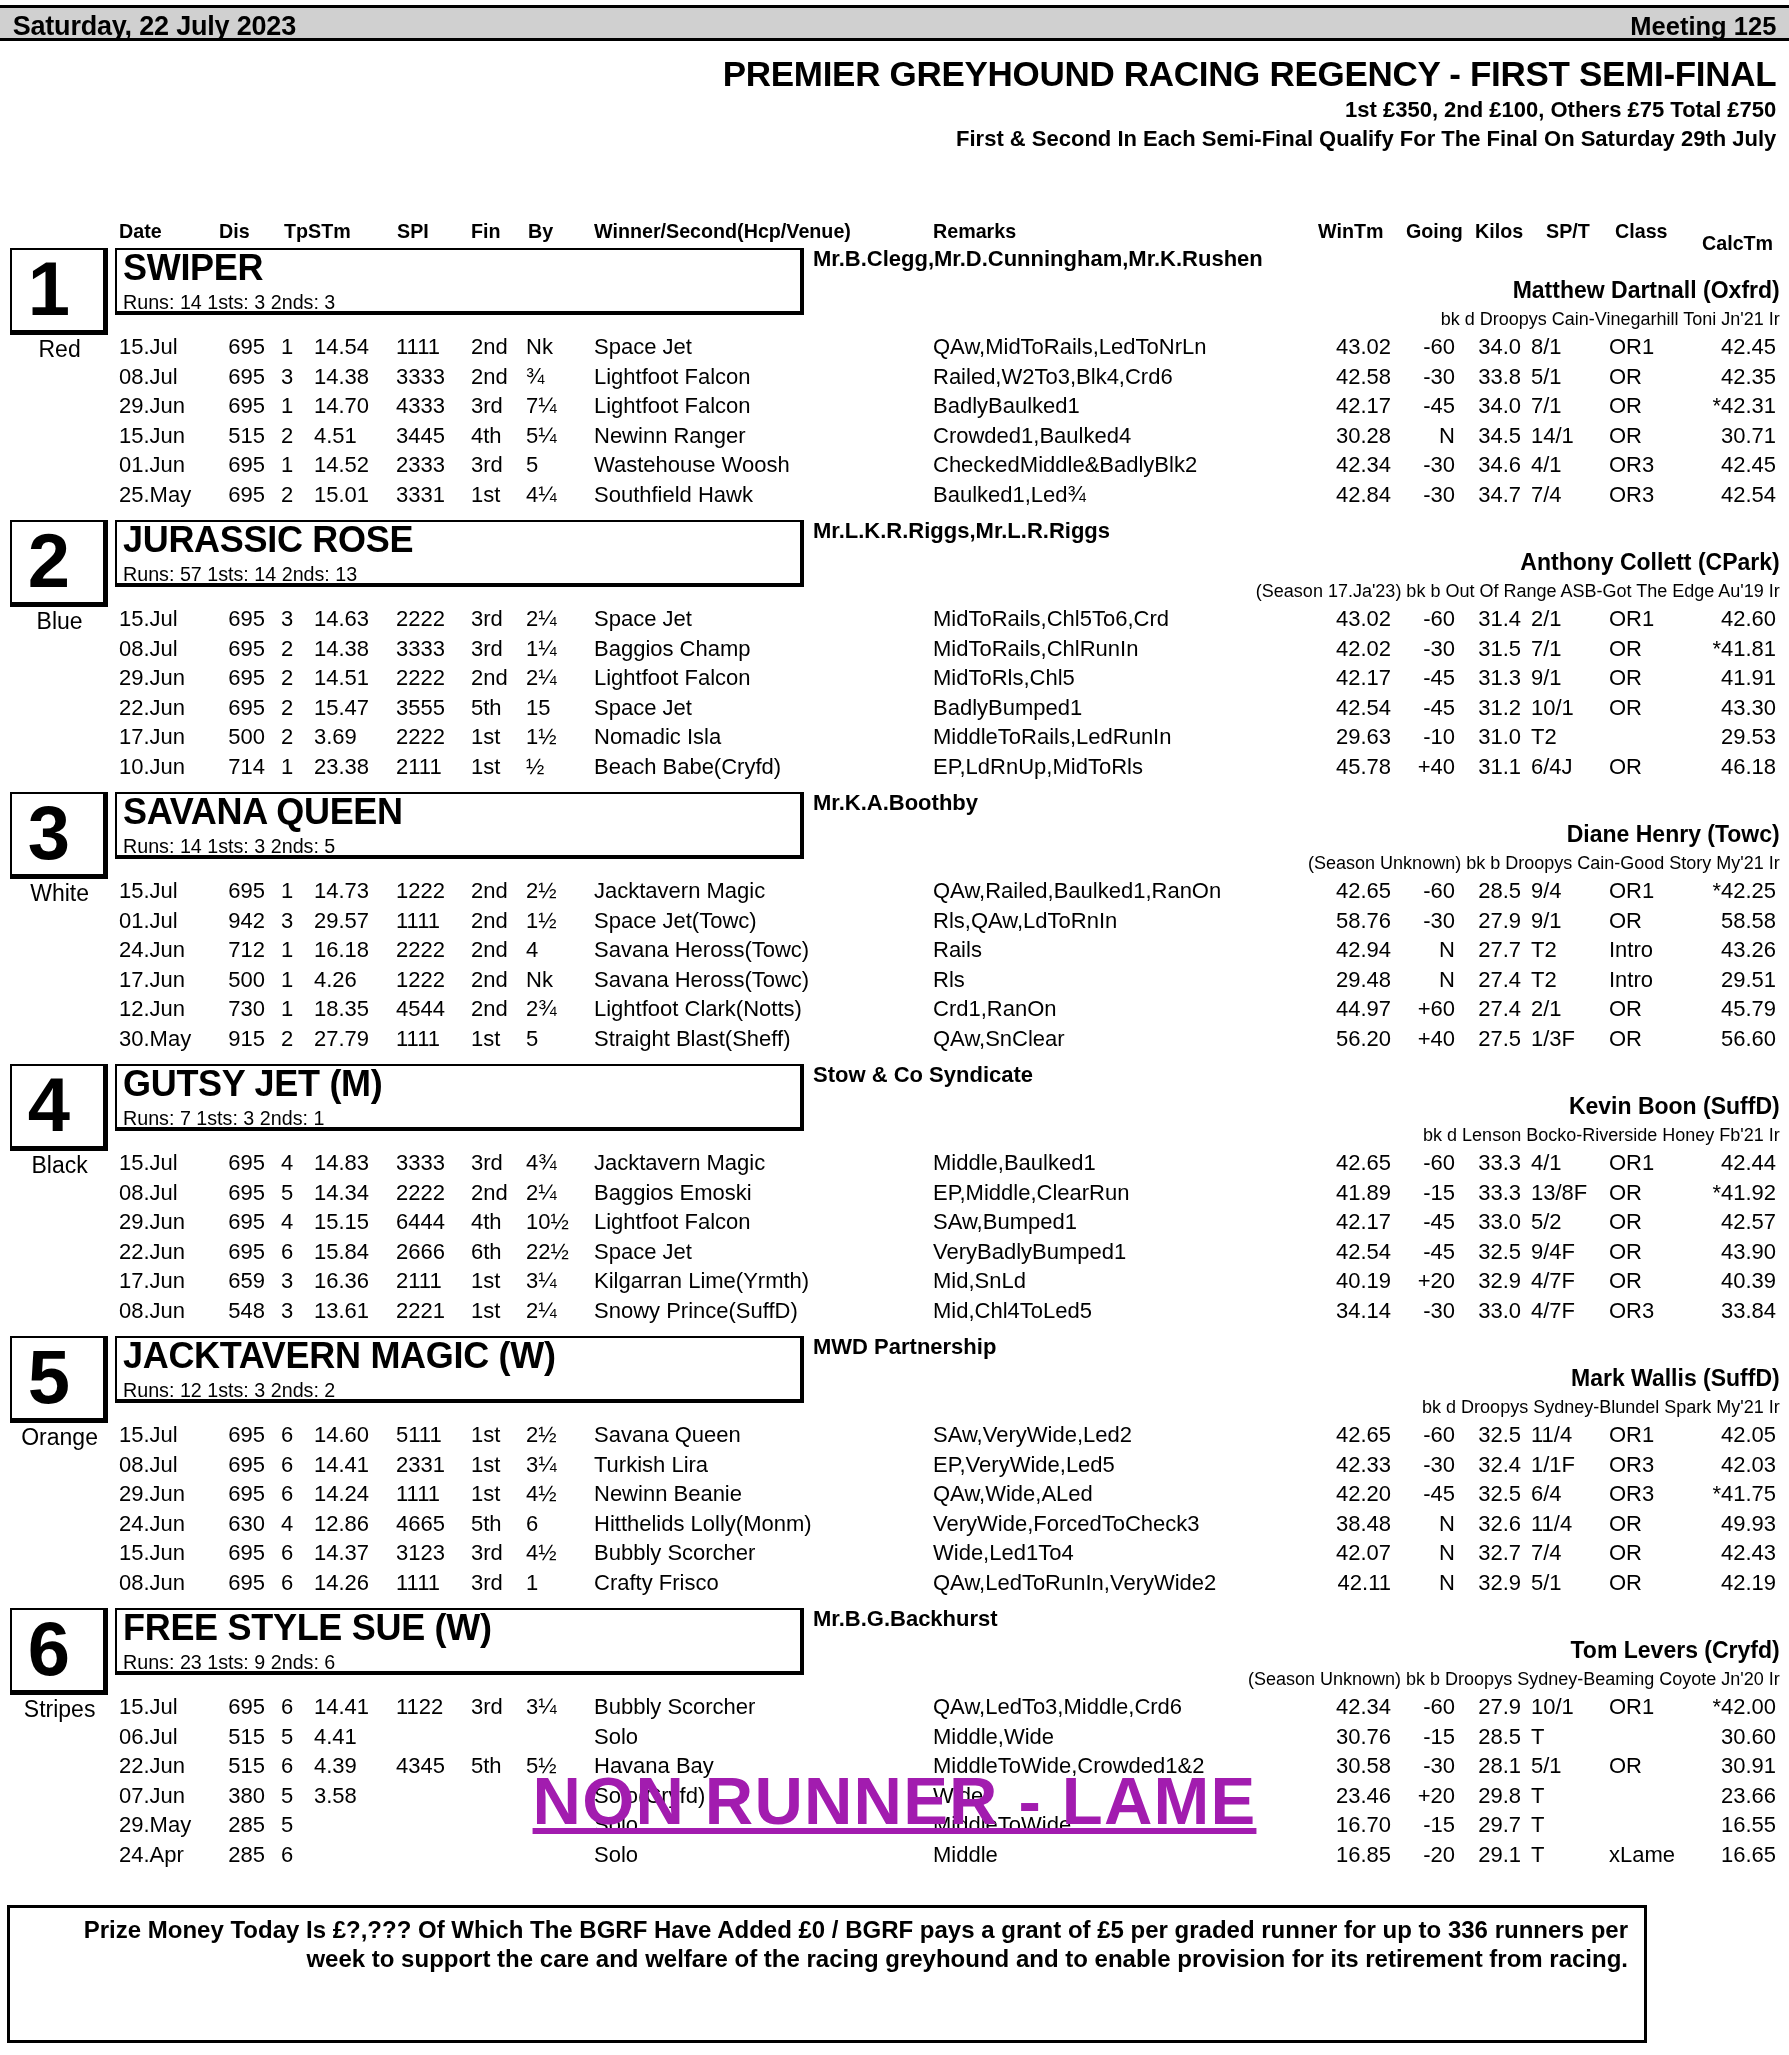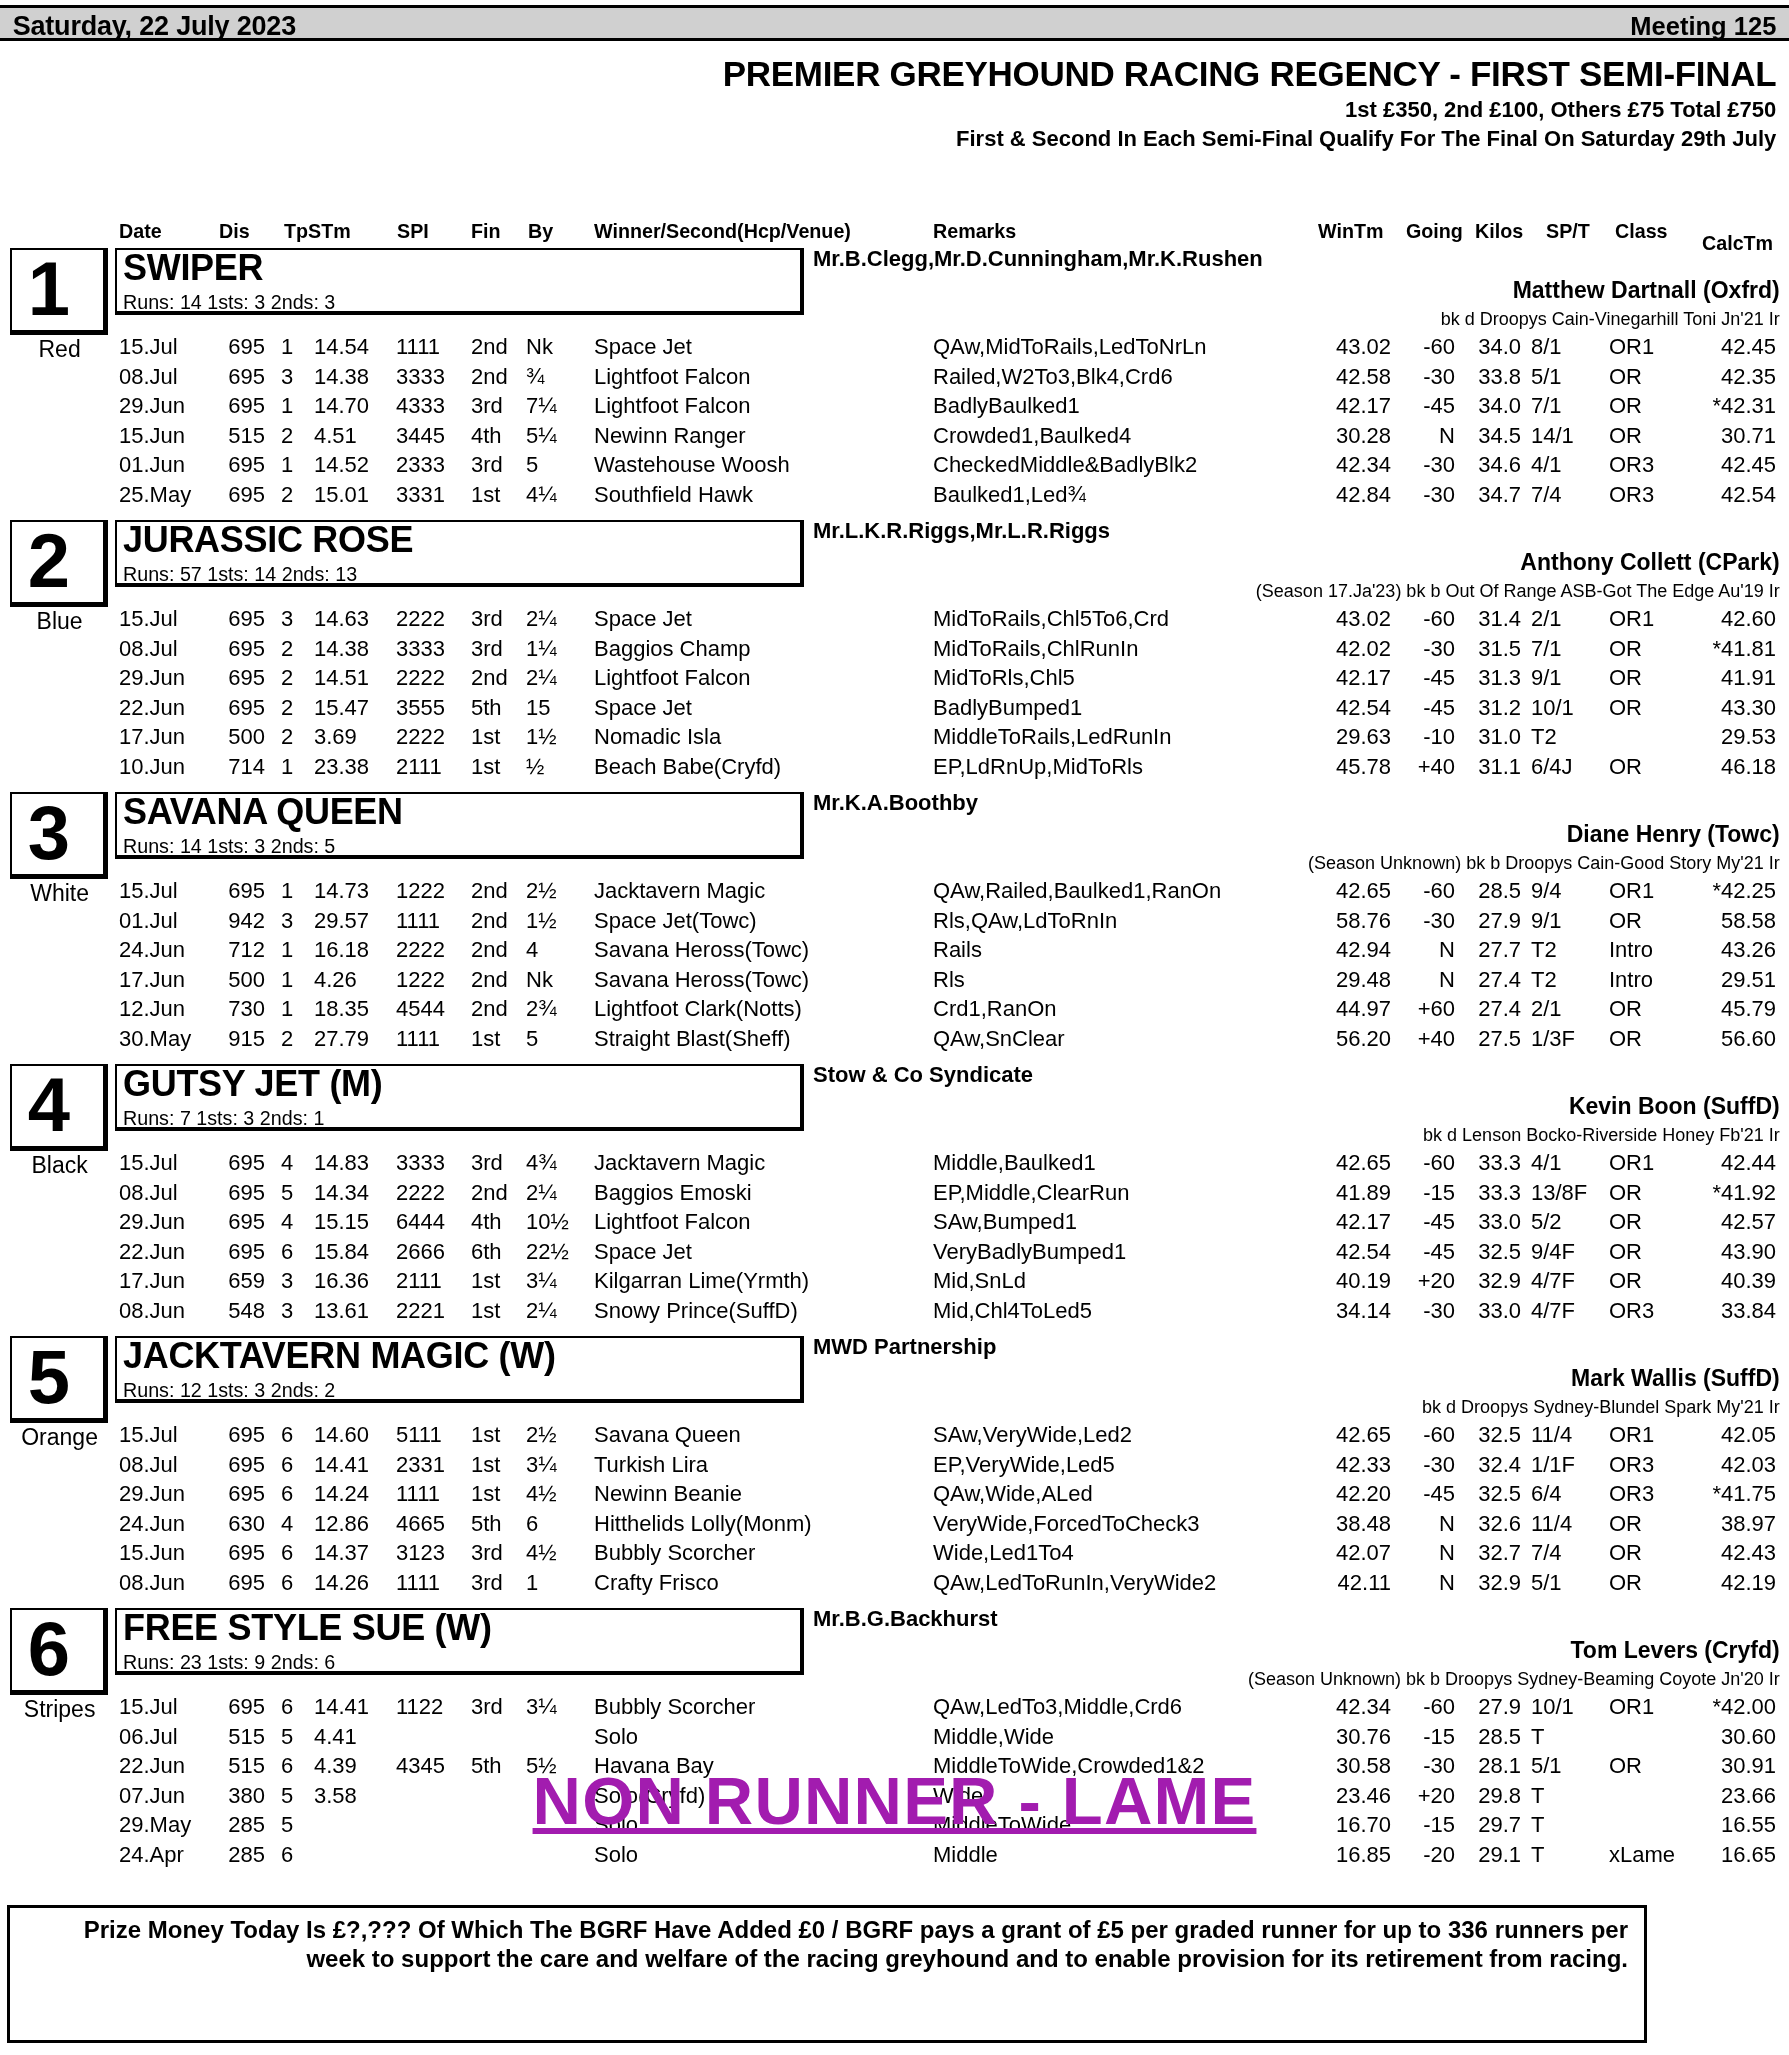--- a/index.html
+++ b/index.html
@@ -719,21 +719,21 @@
             <span class="r-spi">4665</span>
             <span class="r-fin">5th</span>
             <span class="r-by">6</span>
             <span class="r-win">Hitthelids Lolly(Monm)</span>
             <span class="r-rem">VeryWide,ForcedToCheck3</span>
             <span class="r-wintm">38.48</span>
             <span class="r-going">N</span>
             <span class="r-kilos">32.6</span>
             <span class="r-spt">11/4</span>
             <span class="r-class">OR</span>
-            <span class="r-calc">38.97</span>
+            <span class="r-calc">49.93</span>
           </div>
           <div class="frow">
             <span class="r-date">15.Jun</span>
             <span class="r-dis">695</span>
             <span class="r-tp">6</span>
             <span class="r-stm">14.37</span>
             <span class="r-spi">3123</span>
             <span class="r-fin">3rd</span>
             <span class="r-by">4½</span>
             <span class="r-win">Bubbly Scorcher</span>

